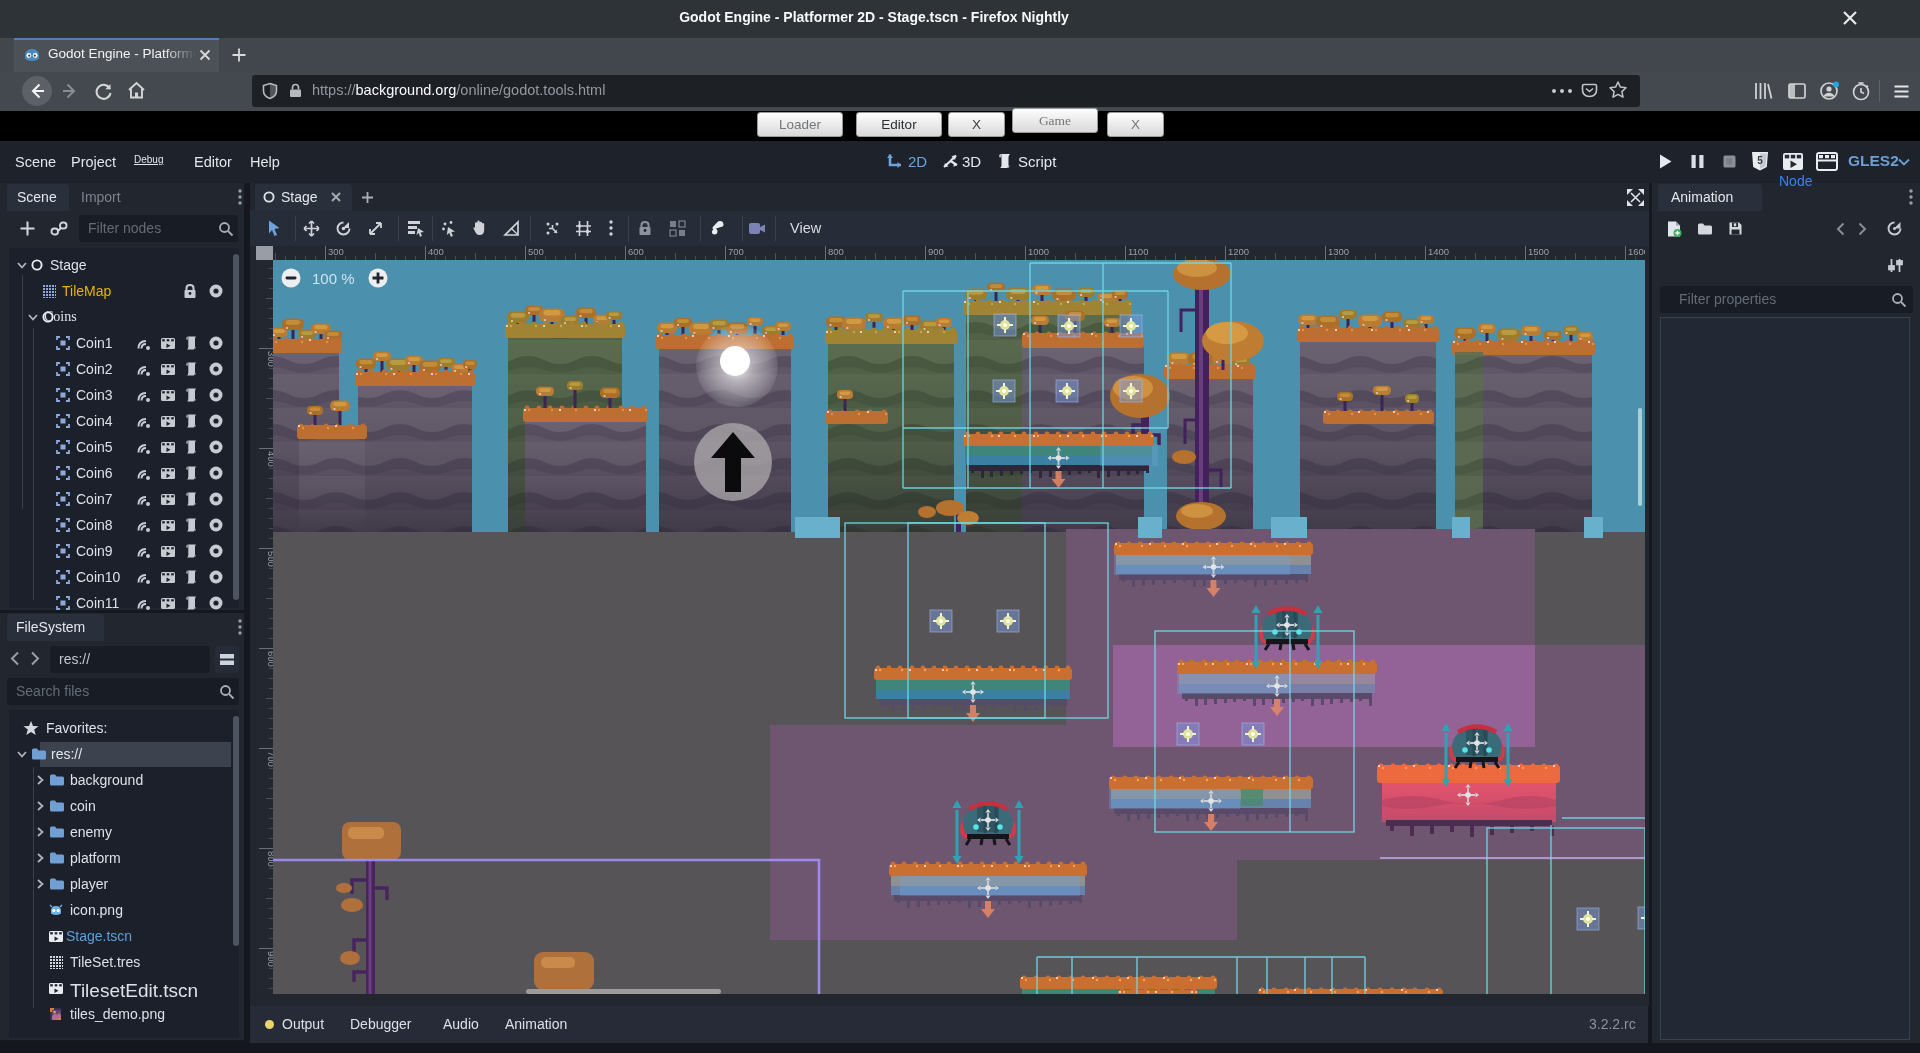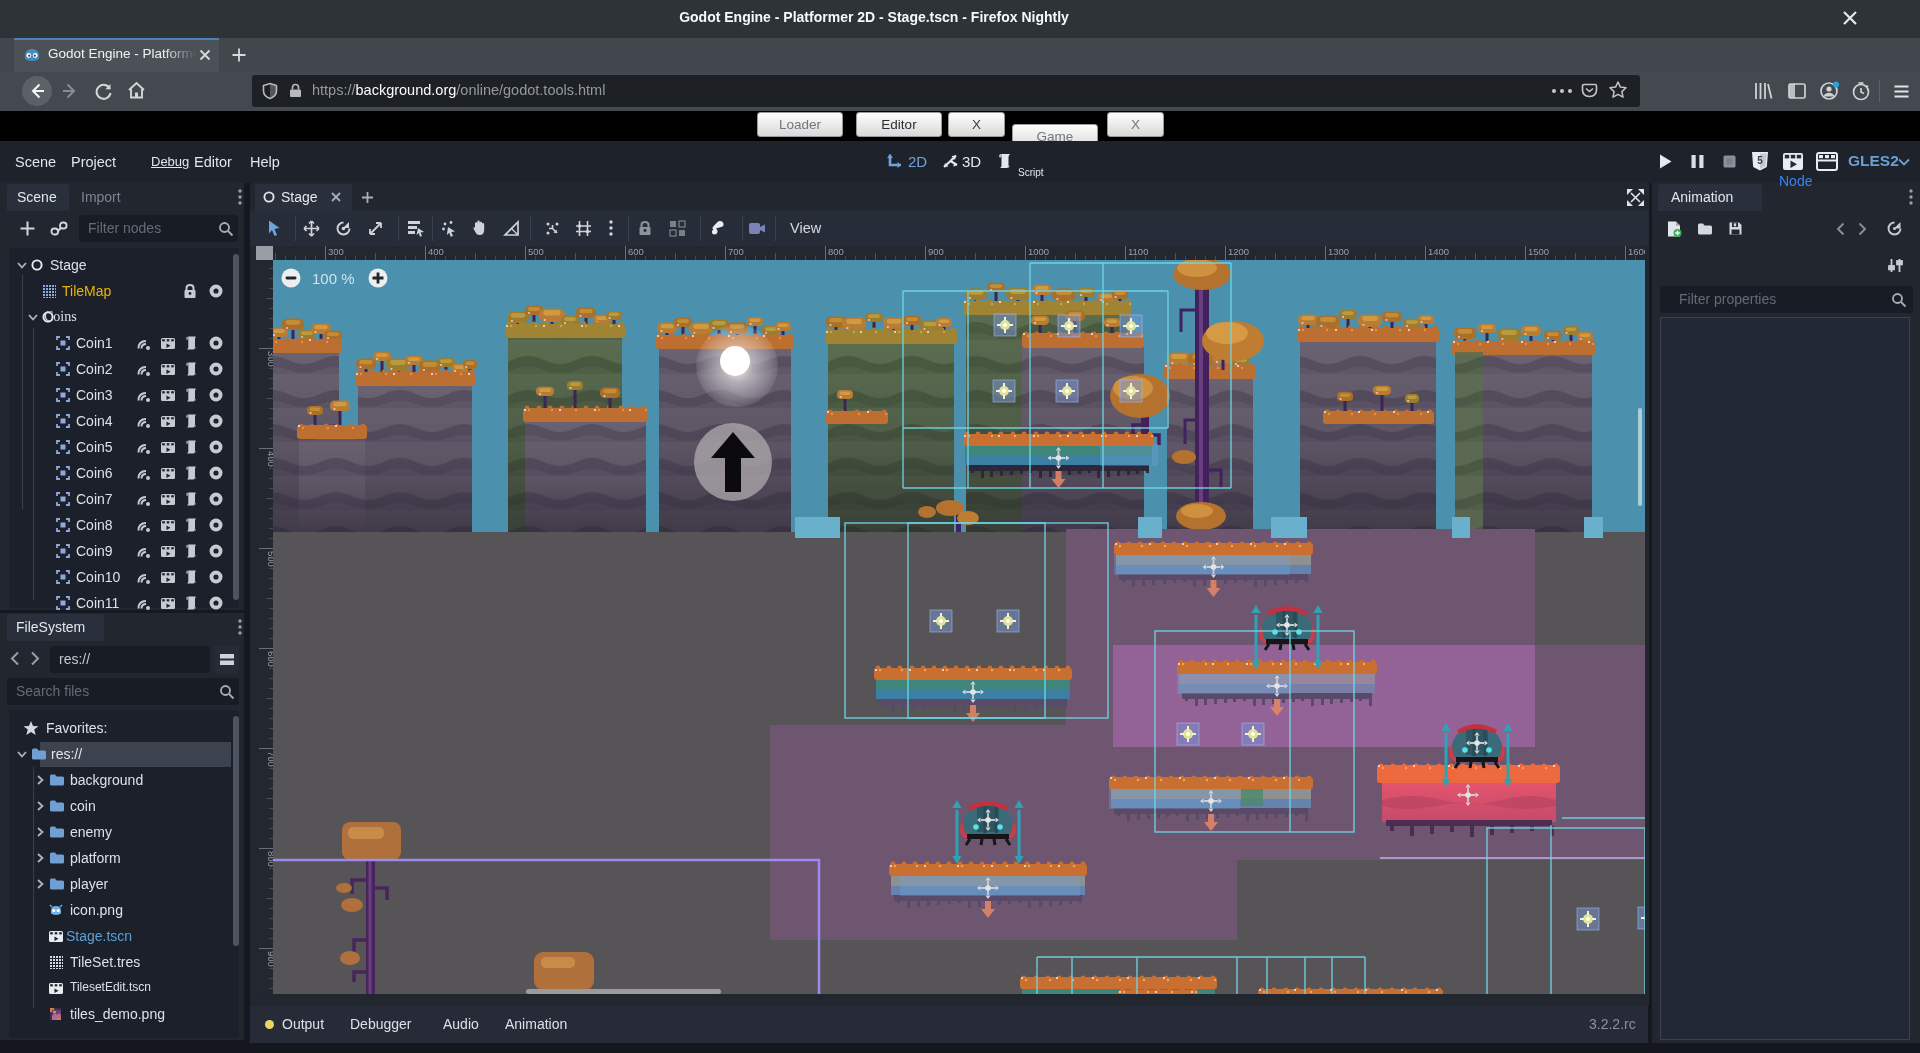--- a/index.html
+++ b/index.html
@@ -95,48 +95,48 @@
       <path d="M16.5 5.5 L18 7"></path>
     </svg>
 <div class="abs" style="left:1879px;top:80px;width:1px;height:22px;background:#5d6268;"></div>
 <svg class="abs" style="left:1892px;top:82px;" width="19" height="19" viewBox="0 0 19 19" stroke="#e2e4e6" stroke-width="2.1">
       <path d="M2.5 4.5 H16.5 M2.5 9.5 H16.5 M2.5 14.5 H16.5"></path>
     </svg>
 <div class="abs" style="left:0;top:111px;width:1920px;height:30px;background:#000;"></div>
 <div class="abs" style="left:757px;top:112px;width:86px;height:25px;background:linear-gradient(#fdfdfd,#d9d9d9);border:1px solid #9a9a9a;border-radius:3px;color:#74777a;font-size:13.5px;font-weight:normal;text-align:center;line-height:23px;">Loader</div>
 <div class="abs" style="left:856px;top:112px;width:86px;height:25px;background:linear-gradient(#fdfdfd,#d9d9d9);border:1px solid #9a9a9a;border-radius:3px;color:#2b2e31;font-size:13.5px;font-weight:normal;text-align:center;line-height:23px;">Editor</div>
 <div class="abs" style="left:948px;top:112px;width:57px;height:25px;background:linear-gradient(#fdfdfd,#d9d9d9);border:1px solid #9a9a9a;border-radius:3px;color:#3a3d40;font-size:13.5px;font-weight:normal;text-align:center;line-height:23px;">X</div>
-<div class="abs" style="left:1012px;top:124px;width:86px;height:25px;background:linear-gradient(#fdfdfd,#d9d9d9);border:1px solid #9a9a9a;border-radius:3px;color:#74777a;font-size:13.5px;font-weight:normal;text-align:center;line-height:23px;">Game</div>
+<div class="abs" style="left:1012px;top:108px;width:86px;height:25px;background:linear-gradient(#fdfdfd,#d9d9d9);border:1px solid #9a9a9a;border-radius:3px;color:#74777a;font-size:13.5px;font-weight:normal;text-align:center;line-height:23px;font-family:Liberation Serif, serif;">Game</div>
 <div class="abs" style="left:1107px;top:112px;width:57px;height:25px;background:linear-gradient(#fdfdfd,#d9d9d9);border:1px solid #9a9a9a;border-radius:3px;color:#74777a;font-size:13.5px;font-weight:normal;text-align:center;line-height:23px;">X</div>
 
 <div class="abs" style="left:0;top:141px;width:1920px;height:42px;background:#1d222b;"></div>
 <div class="txt" style="left:15px;top:154px;font-size:14.5px;color:#e2e5ea;">Scene</div>
 <div class="txt" style="left:71px;top:154px;font-size:14.5px;color:#e2e5ea;">Project</div>
-<div class="txt" style="left:151px;top:154px;font-size:13px;color:#e2e5ea;text-decoration:underline;">Debug</div>
+<div class="txt" style="left:134px;top:154px;font-size:10px;color:#e2e5ea;text-decoration:underline;">Debug</div>
 <div class="txt" style="left:194px;top:154px;font-size:14.5px;color:#e2e5ea;">Editor</div>
 <div class="txt" style="left:250px;top:154px;font-size:14.5px;color:#e2e5ea;">Help</div>
 <svg class="abs" style="left:886px;top:152px;" width="19" height="19" viewBox="0 0 19 19">
       <path d="M4 2.5 V13 H15" stroke="#6fa3dc" stroke-width="2.6" fill="none"></path>
       <path d="M4 2.5 L1 6 H7 Z" fill="#6fa3dc"></path>
       <path d="M15 13 L11.5 10 V16 Z" fill="#6fa3dc"></path>
     </svg>
 <div class="txt" style="left:908px;top:153px;font-size:15px;color:#6fa3dc;">2D</div>
 <svg class="abs" style="left:941px;top:152px;" width="19" height="19" viewBox="0 0 19 19">
       <path d="M3 15 L9.5 9 M9.5 9 L15 3.5 M9.5 9 L16 13" stroke="#e4e7ec" stroke-width="2.2" fill="none"></path>
       <path d="M15 3.5 L10.5 4 L14 8 Z" fill="#e4e7ec"></path>
       <path d="M3 15 L7.5 14.5 L4 11 Z" fill="#e4e7ec"></path>
       <path d="M16 13 L12.5 14.8 L13 10.5 Z" fill="#e4e7ec"></path>
     </svg>
 <div class="txt" style="left:962px;top:153px;font-size:15px;color:#e4e7ec;">3D</div>
 <svg class="abs" style="left:996px;top:152px;" width="18" height="18" viewBox="0 0 18 18">
       <path d="M5 2 H14 Q12.5 3.5 12.5 5 V14 Q12.5 15.5 11 16 H4 Q5.5 15 5.5 13.5 V4.5 Q5.5 3 5 2 Z" fill="#e4e7ec"></path>
       <path d="M5 2 Q3 2 3 4 Q3 5.5 4.5 5.5 Q5.5 5 5.5 4.5" fill="#b9bec6"></path>
       <path d="M11 16 Q13.5 16 13.5 13.5 H12.5" fill="#b9bec6"></path>
     </svg>
-<div class="txt" style="left:1018px;top:167px;font-size:10px;color:#e4e7ec;">Script</div>
+<div class="txt" style="left:1018px;top:153px;font-size:15px;color:#e4e7ec;">Script</div>
 
 <svg class="abs" style="left:1657px;top:153px;" width="17" height="17" viewBox="0 0 17 17">
       <path d="M3 1.5 L14.5 8.5 L3 15.5 Z" fill="#e6e9ed"></path>
     </svg>
 <svg class="abs" style="left:1689px;top:153px;" width="17" height="17" viewBox="0 0 17 17">
       <rect x="2.5" y="2" width="4.2" height="13" fill="#dbdfe5"></rect>
       <rect x="10.3" y="2" width="4.2" height="13" fill="#dbdfe5"></rect>
     </svg>
 <svg class="abs" style="left:1722px;top:154px;" width="15" height="15" viewBox="0 0 15 15">
       <rect x="1.5" y="1.5" width="12" height="12" rx="1.5" fill="#8b919b"></rect>
@@ -642,21 +642,21 @@
       <rect x="13" y="13" width="2" height="2" fill="#d5d9df"></rect>
     </svg>
 <div class="txt" style="left:70px;top:954px;font-size:14px;color:#dde1e7;">TileSet.tres</div>
 <svg class="abs" style="left:48px;top:980px;" width="16" height="16" viewBox="0 0 16 16">
       <rect x="1" y="3" width="14" height="11" rx="1.5" fill="#e8ebf0"></rect>
       <rect x="2.2" y="4.2" width="2.6" height="2.2" fill="#1d222b"></rect>
       <rect x="6.7" y="4.2" width="2.6" height="2.2" fill="#1d222b"></rect>
       <rect x="11.2" y="4.2" width="2.6" height="2.2" fill="#1d222b"></rect>
       <path d="M6.5 8.5 L10.5 10.7 L6.5 12.9 Z" fill="#1d222b"></path>
     </svg>
-<div class="txt" style="left:70px;top:980px;font-size:12px;color:#dde1e7;">TilesetEdit.tscn</div>
+<div class="txt" style="left:70px;top:980px;font-size:19px;color:#dde1e7;">TilesetEdit.tscn</div>
 <svg class="abs" style="left:48px;top:1006px;" width="16" height="16" viewBox="0 0 16 16">
       <rect x="2" y="2" width="11" height="12" rx="1" fill="#3c3050"></rect>
       <rect x="4" y="4" width="9" height="10" fill="#67436e"></rect>
       <path d="M4 10 L7 7 L9 9 L11 7 L13 9 V14 H4 Z" fill="#b06a9a"></path>
       <circle cx="6.5" cy="6" r="1.3" fill="#e8a04e"></circle>
       <path d="M2 2 H6 V4 H4 V6 H2 Z" fill="#d87c3a"></path>
       <path d="M13 12 H9 V14 H13 Z" fill="#d87c3a"></path>
     </svg>
 <div class="txt" style="left:70px;top:1006px;font-size:14px;color:#dde1e7;">tiles_demo.png</div>
 <div class="abs" style="left:233px;top:716px;width:6px;height:230px;border-radius:3px;background:#4d545f;"></div>

